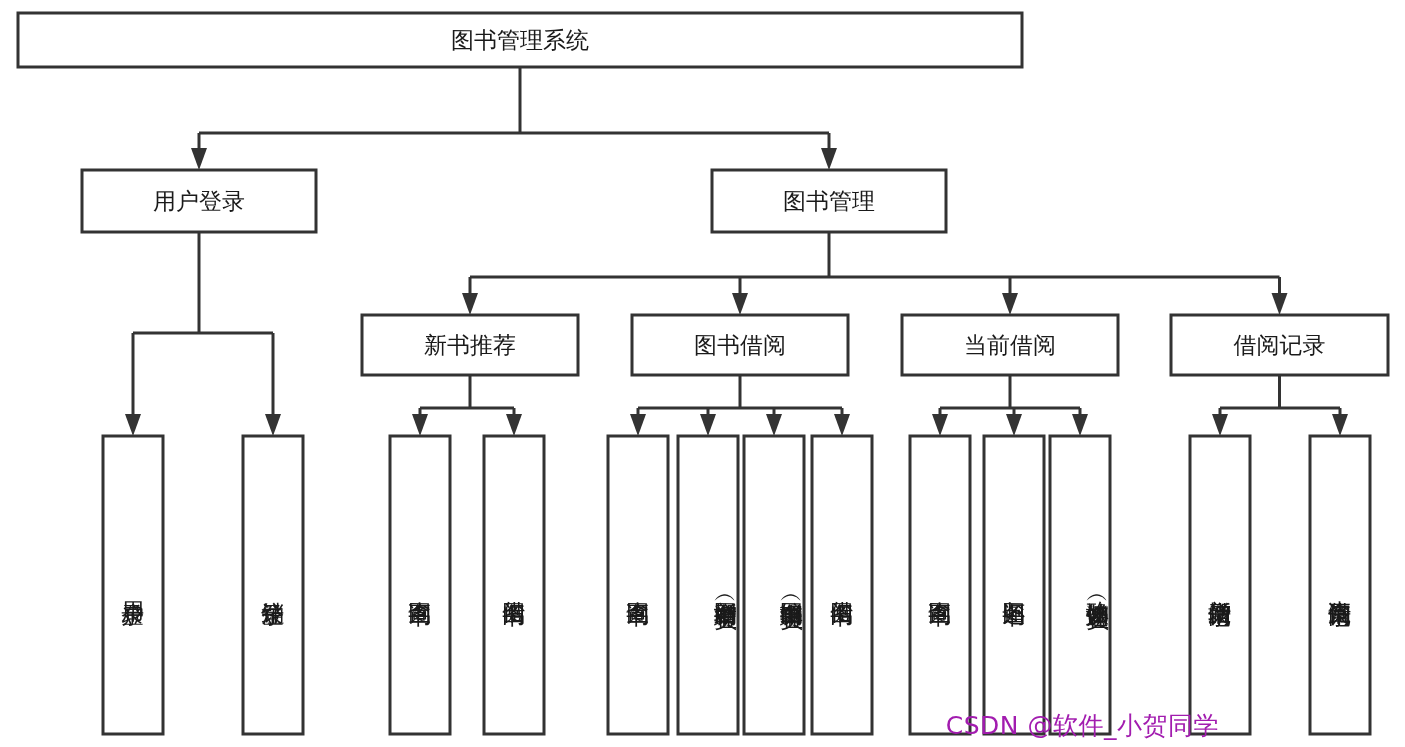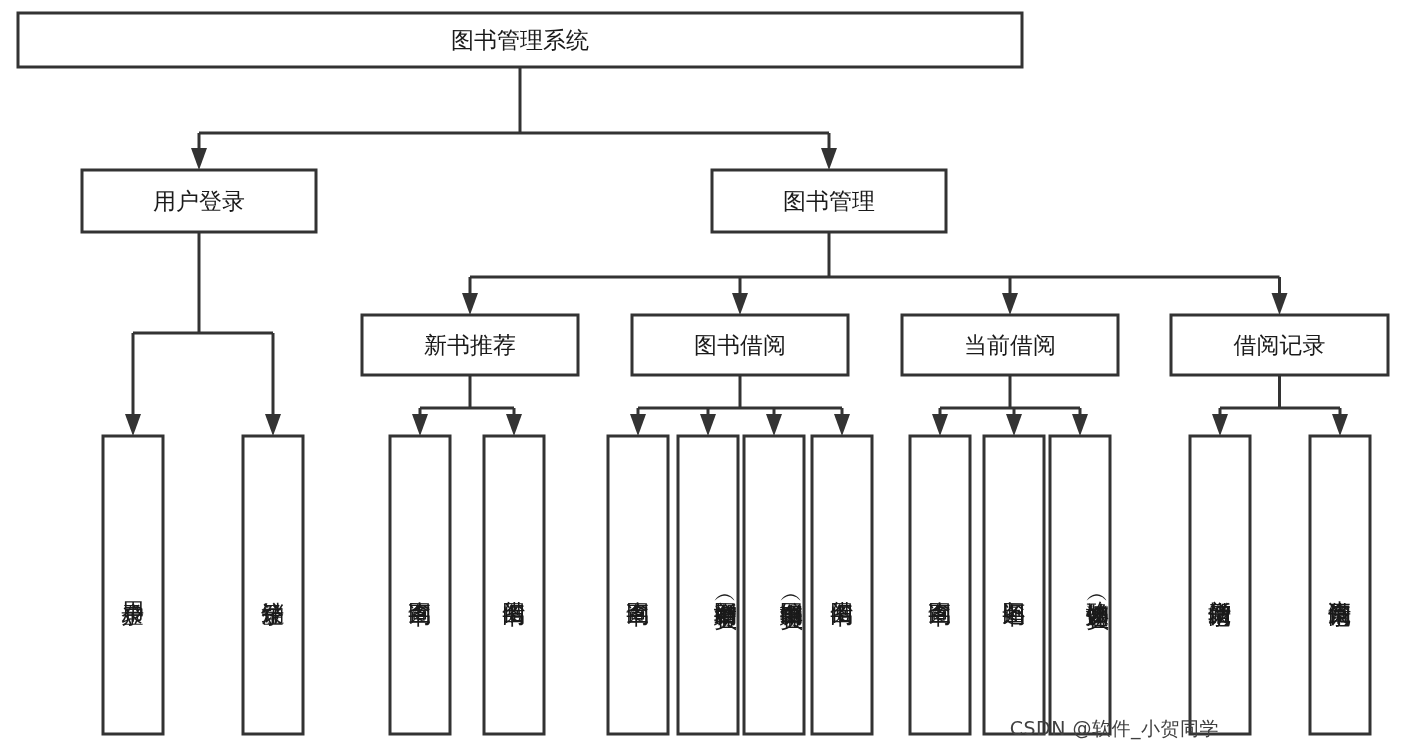--- a/index.html
+++ b/index.html
@@ -65,22 +65,22 @@
     align-items: center;
     justify-content: center;
     text-align: center;
     pointer-events: none;
   }
   .watermark {
     position: absolute;
     right: 10px;
     bottom: 5px;
     font-family: "DejaVu Sans", "Liberation Sans", sans-serif;
-    font-size: 19px;
-    color: #404040;
+    font-size: 25px;
+    color: #a21caf;
     white-space: nowrap;
     letter-spacing: 0.5px;
   }
 </style>
 </head>
 <body>
 
 <div id="diagram-root">
 
   <svg id="tree-svg" viewBox="0 0 1405 747">

